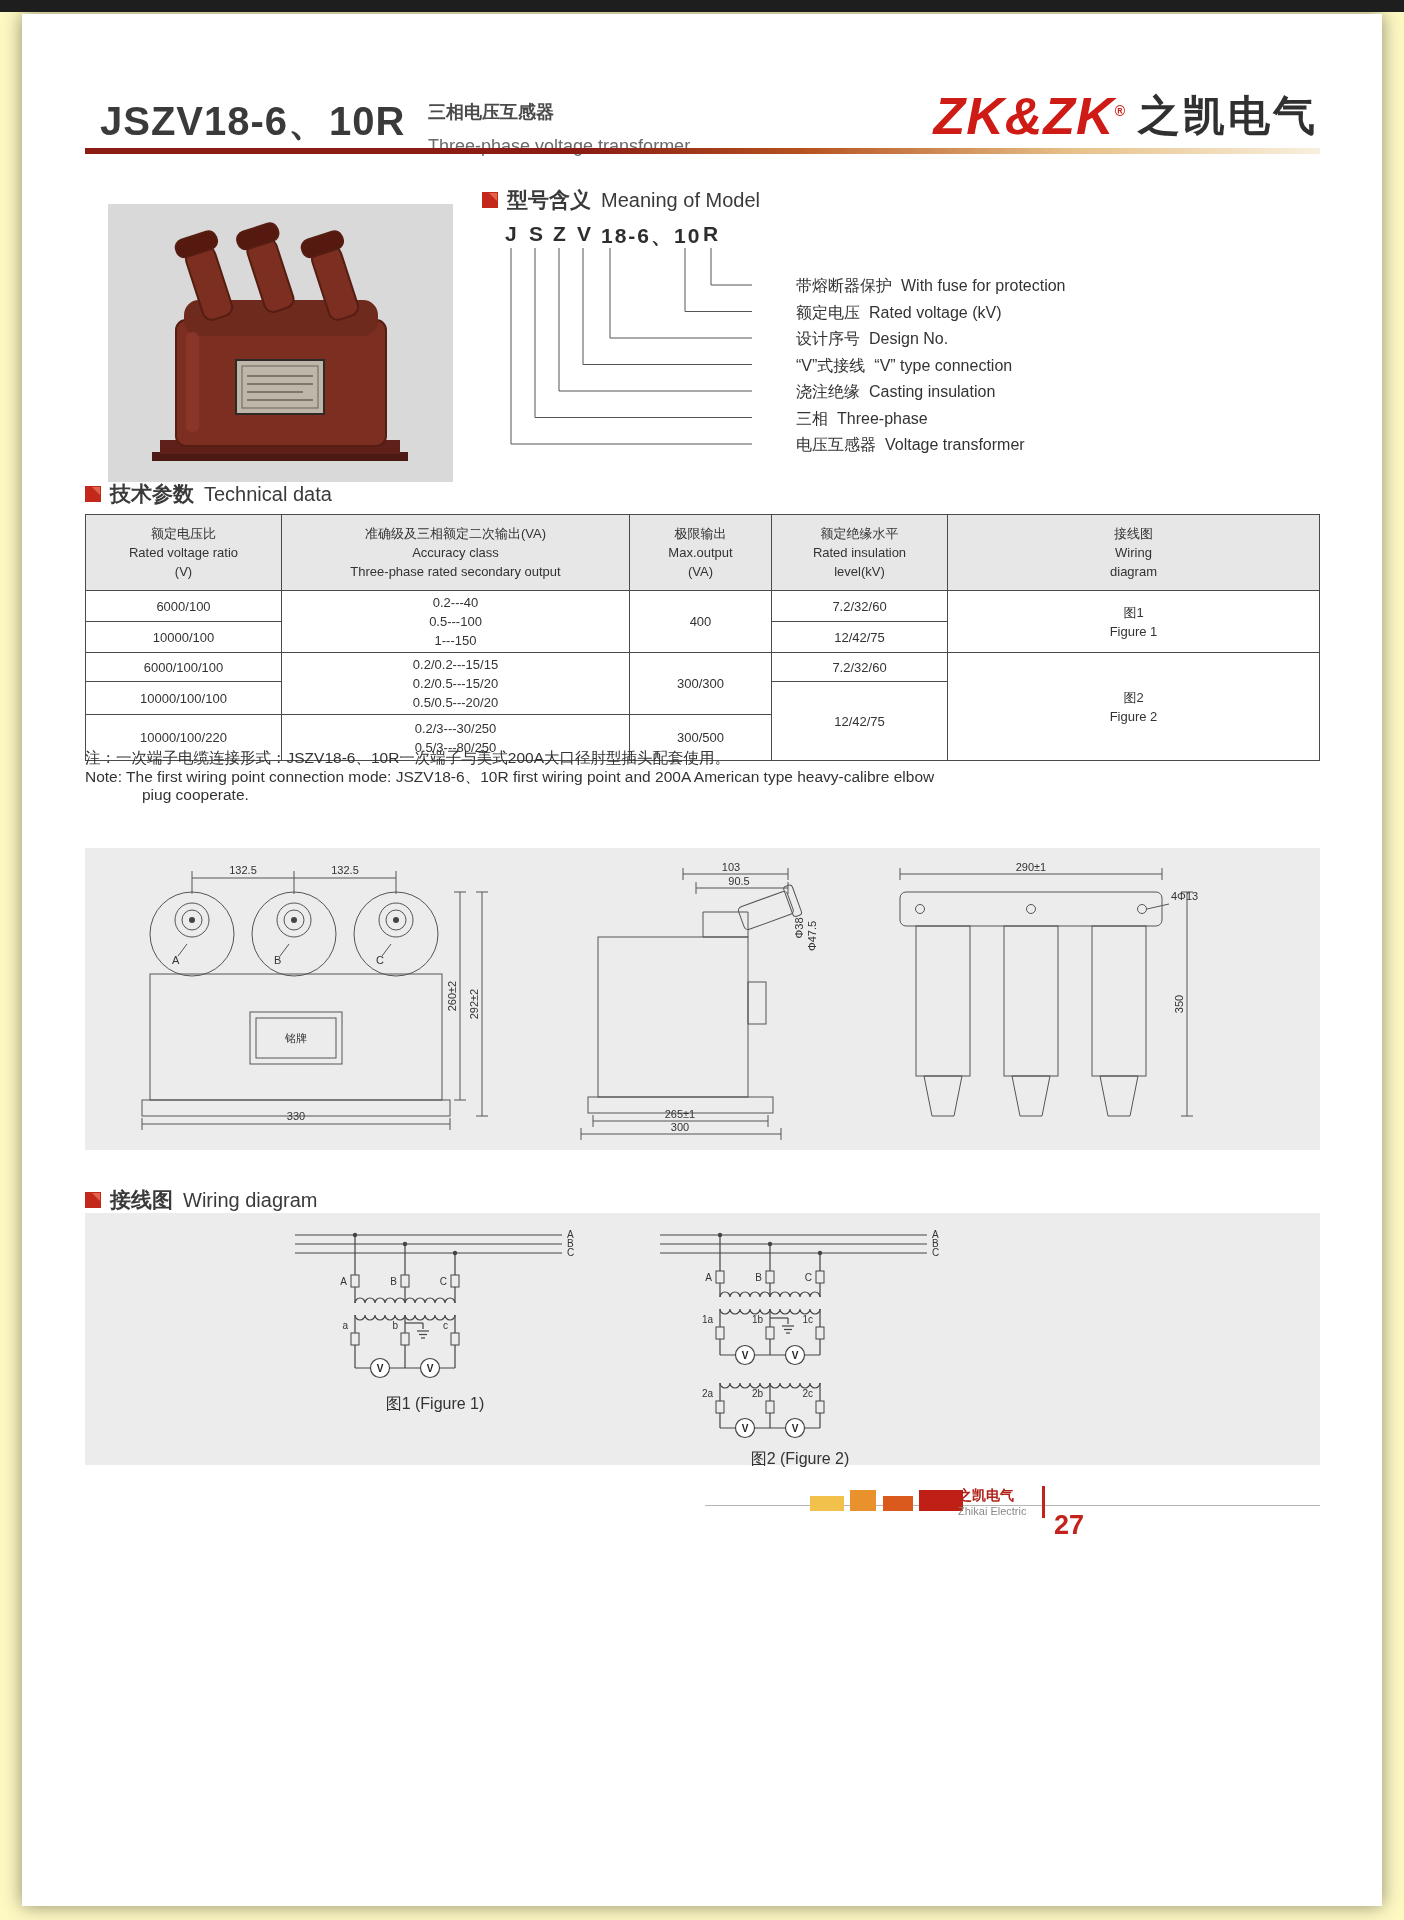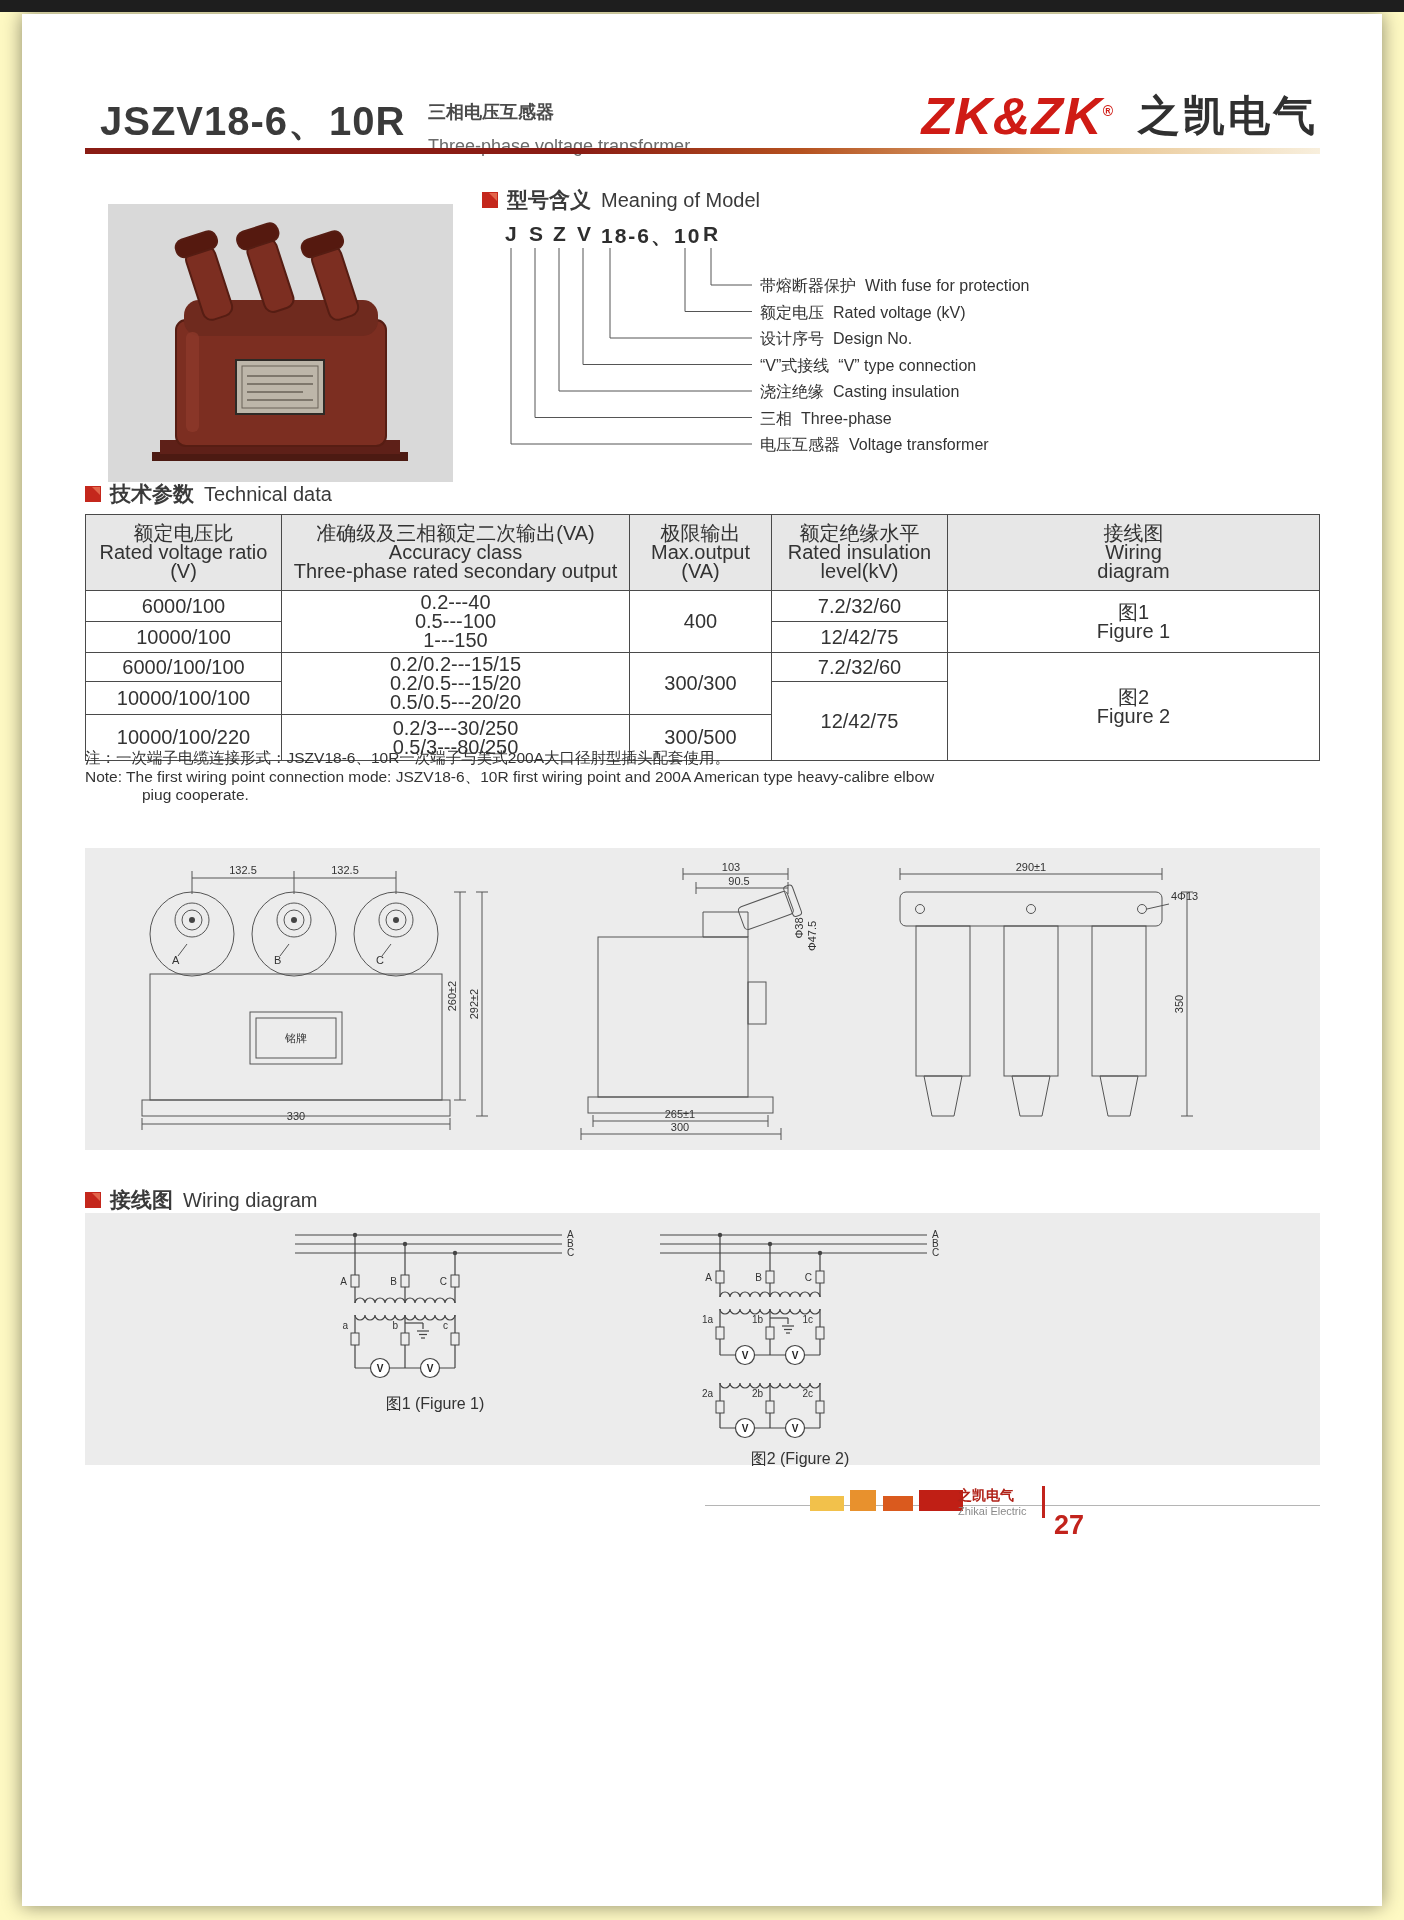--- a/index.html
+++ b/index.html
@@ -7,47 +7,47 @@
   body { font-family:"Liberation Sans", sans-serif; }
   .canvas { position:relative; width:1404px; height:1920px; background:#fef9c3; overflow:hidden; }
   .top-strip { position:absolute; left:0; top:0; width:1404px; height:12px; background:#1e1e1e; }
   .page { position:absolute; left:22px; top:14px; width:1360px; height:1892px; background:#ffffff; box-shadow:0 0 18px rgba(0,0,0,.45); }
 
   
   .hdr-title { position:absolute; left:100px; top:94px; font-size:40px; font-weight:bold; color:#3a3a3a; letter-spacing:1px; }
   .hdr-sub { position:absolute; left:428px; top:100px; }
   .hdr-sub .cn { font-size:18px; font-weight:bold; color:#4a4a4a; display:block; }
   .hdr-sub .en { font-size:18px; color:#6a6a6a; display:block; margin-top:12px; }
-  .logo { position:absolute; right:86px; top:86px; display:flex; align-items:center; gap:24px; }
+  .logo { position:absolute; right:86px; top:86px; display:flex; align-items:center; gap:12px; }
   .logo .zk { font-size:52px; font-weight:900; font-style:italic; color:#cf1b15; letter-spacing:1px; }
   .logo .reg { font-size:14px; color:#cf1b15; vertical-align:super; font-style:normal; }
   .logo .cn { font-size:42px; font-weight:bold; color:#303030; letter-spacing:3px; }
   .red-rule { position:absolute; left:85px; top:148px; width:1235px; height:6px;
     background:linear-gradient(to right,#8a1c14 0%,#8a1c14 40%,#b5511f 58%,#e7c189 80%,#f8efdd 100%); }
 
   
   .sec-title { position:absolute; display:flex; align-items:center; }
   .marker { display:inline-block; width:16px; height:16px; background:#c4271c; position:relative; margin-right:9px; flex:none; }
   .marker::after { content:""; position:absolute; right:1px; top:1px; width:0; height:0;
     border-left:8px solid transparent; border-top:8px solid #e2654b; }
   .sec-title .cn { font-size:21px; font-weight:bold; color:#3a3a3a; margin-right:10px; }
   .sec-title .en { font-size:20px; color:#3a3a3a; }
 
   
   .photo { position:absolute; left:108px; top:204px; width:345px; height:278px; background:#d9d9d9; }
 
   
   .code-letter { position:absolute; top:222px; font-size:21px; font-weight:bold; color:#2e2e2e; }
-  .mm-label { position:absolute; left:760px; font-size:16px; color:#333; white-space:nowrap;text-align:center; }
+  .mm-label { position:absolute; left:796px; font-size:16px; color:#333; white-space:nowrap;text-align:center; }
   .mm-label .cn { margin-right:9px; }
 
   
   .tech-table { position:absolute; left:85px; top:514px; width:1235px; border-collapse:collapse; table-layout:fixed; }
   .tech-table th, .tech-table td { border:1px solid #4a4a4a; text-align:center; vertical-align:middle;
-    font-size:20px; color:#333; padding:2px 4px; }
+    font-size:13px; color:#333; padding:2px 4px; }
   .tech-table thead th { background:#e7e7e7; font-weight:normal; height:76px; line-height:19px; }
   .tech-table tbody tr.r28 { height:29px; }
   .tech-table tbody tr.r46 { height:46px; }
   .tech-table td div { line-height:19px; }
   .note { position:absolute; left:85px; font-size:15.5px; color:#333; white-space:nowrap; }
 
   
   .panel { position:absolute; left:85px; width:1235px; background:#ececec; }
   .dim-panel { top:848px; height:302px; }
   .wire-panel { top:1213px; height:252px; }

